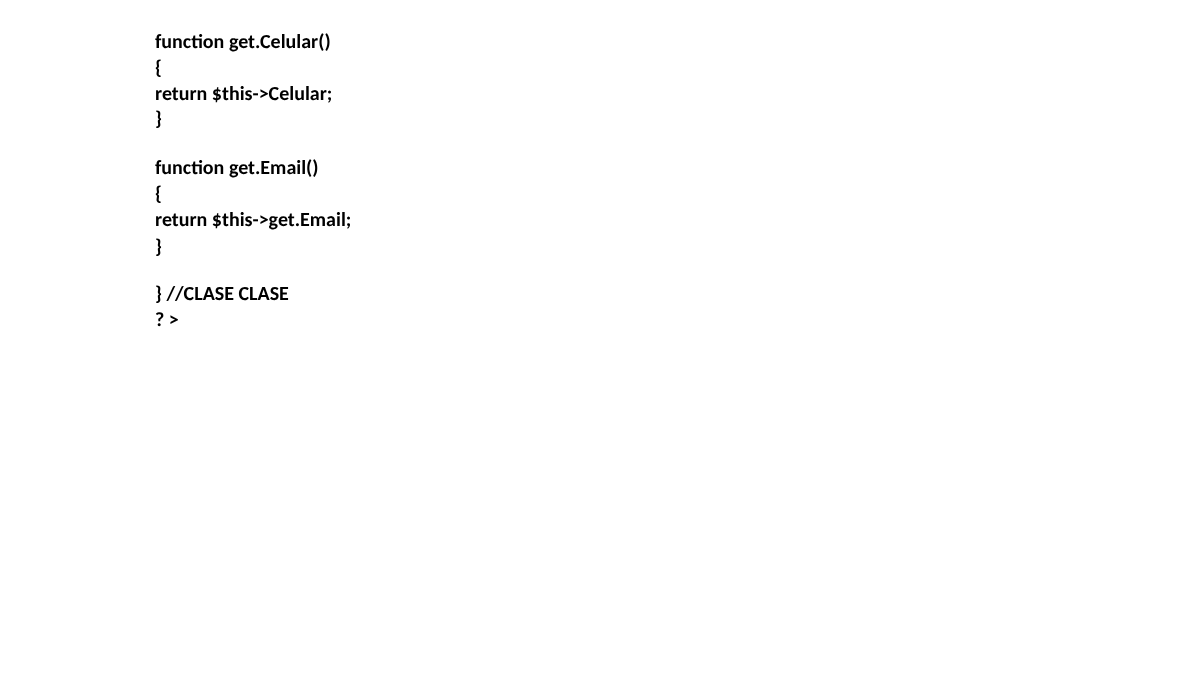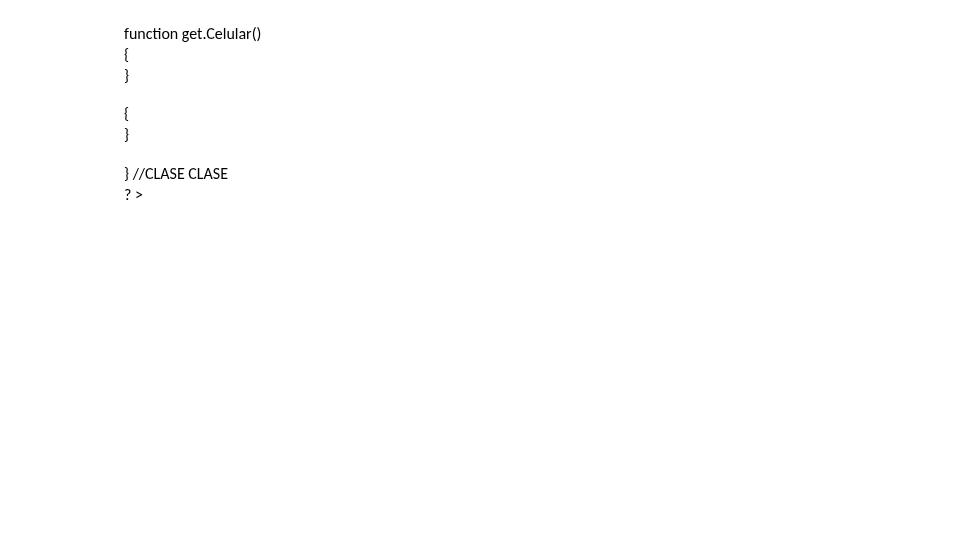--- a/index.html
+++ b/index.html
@@ -1,18 +1,19 @@
 <!DOCTYPE html>
 <html><head>
   <meta charset="utf-8">
   <style>
     * {
       margin: 0;
       padding: 0;
       box-sizing: border-box;
+      font-weight: bold;
     }
     body {
       width: 960px;
       height: 540px;
       background: #ffffff;
       font-family: Calibri, Arial, sans-serif;
       font-size: 16px;
       color: #000000;
       padding-top: 24px;
       padding-left: 124px;
@@ -24,24 +25,27 @@
     .code-line {
       white-space: pre;
     }
   </style>
 </head>
 <body>
 
 <div class="code-block">
   <div class="code-line">function get.Celular()</div>
   <div class="code-line">{</div>
+  <div class="code-line">return $this-&gt;Celular;</div>
   <div class="code-line">}</div>
 </div>
 
 <div class="code-block">
+  <div class="code-line">function get.Email()</div>
   <div class="code-line">{</div>
+  <div class="code-line">return $this-&gt;get.Email;</div>
   <div class="code-line">}</div>
 </div>
 
 <div class="code-block">
   <div class="code-line">} //CLASE CLASE</div>
   <div class="code-line">? &gt;</div>
 </div>
 
 </body></html>

